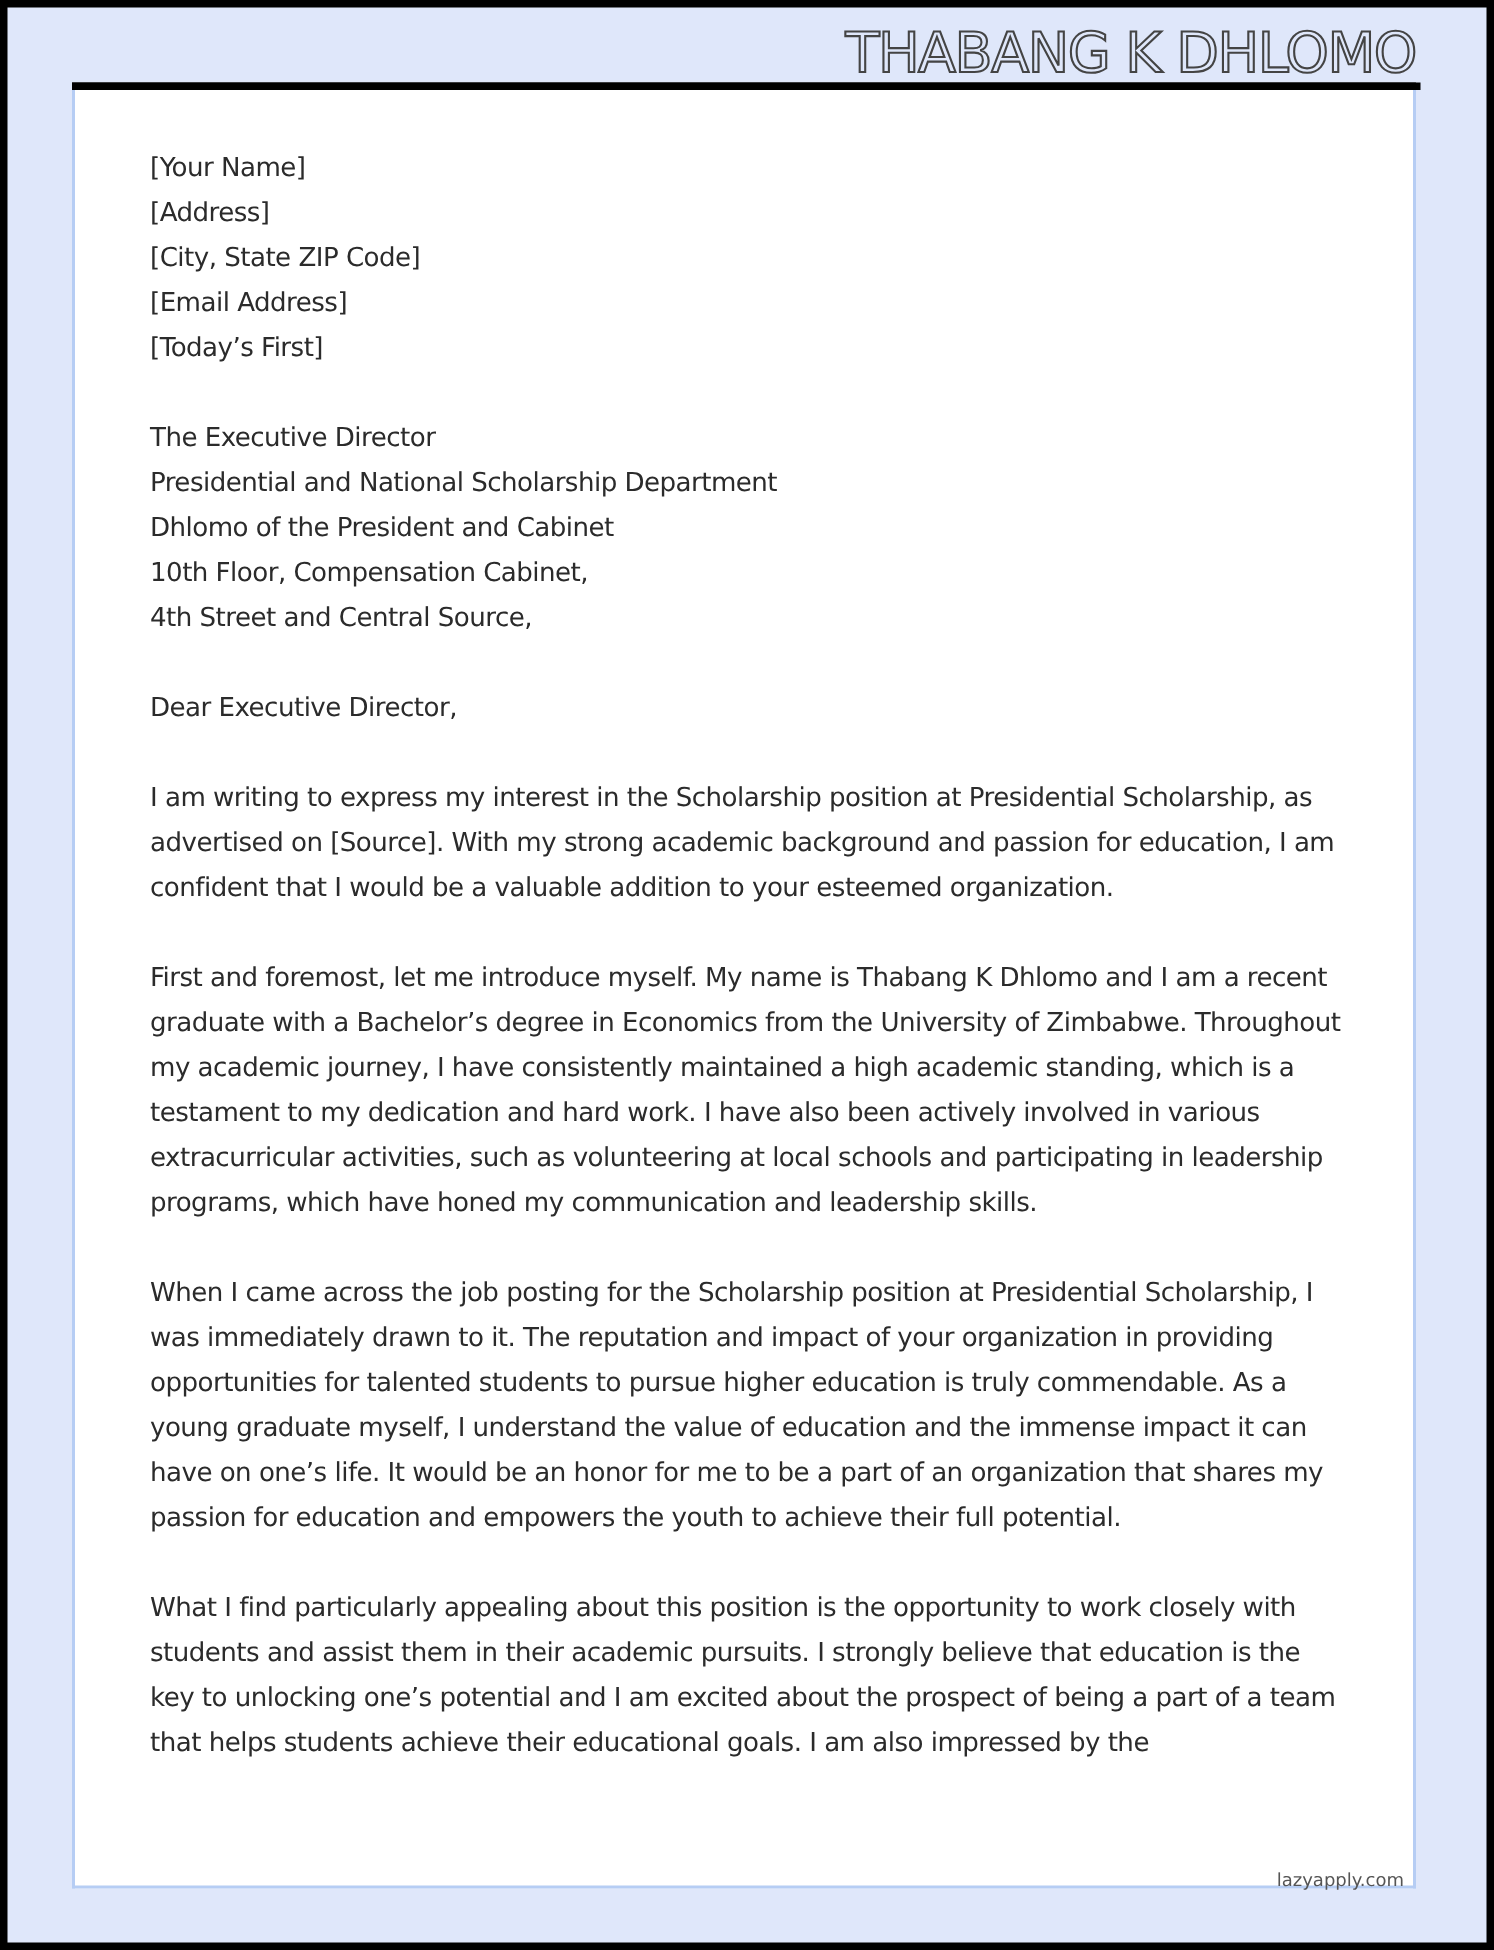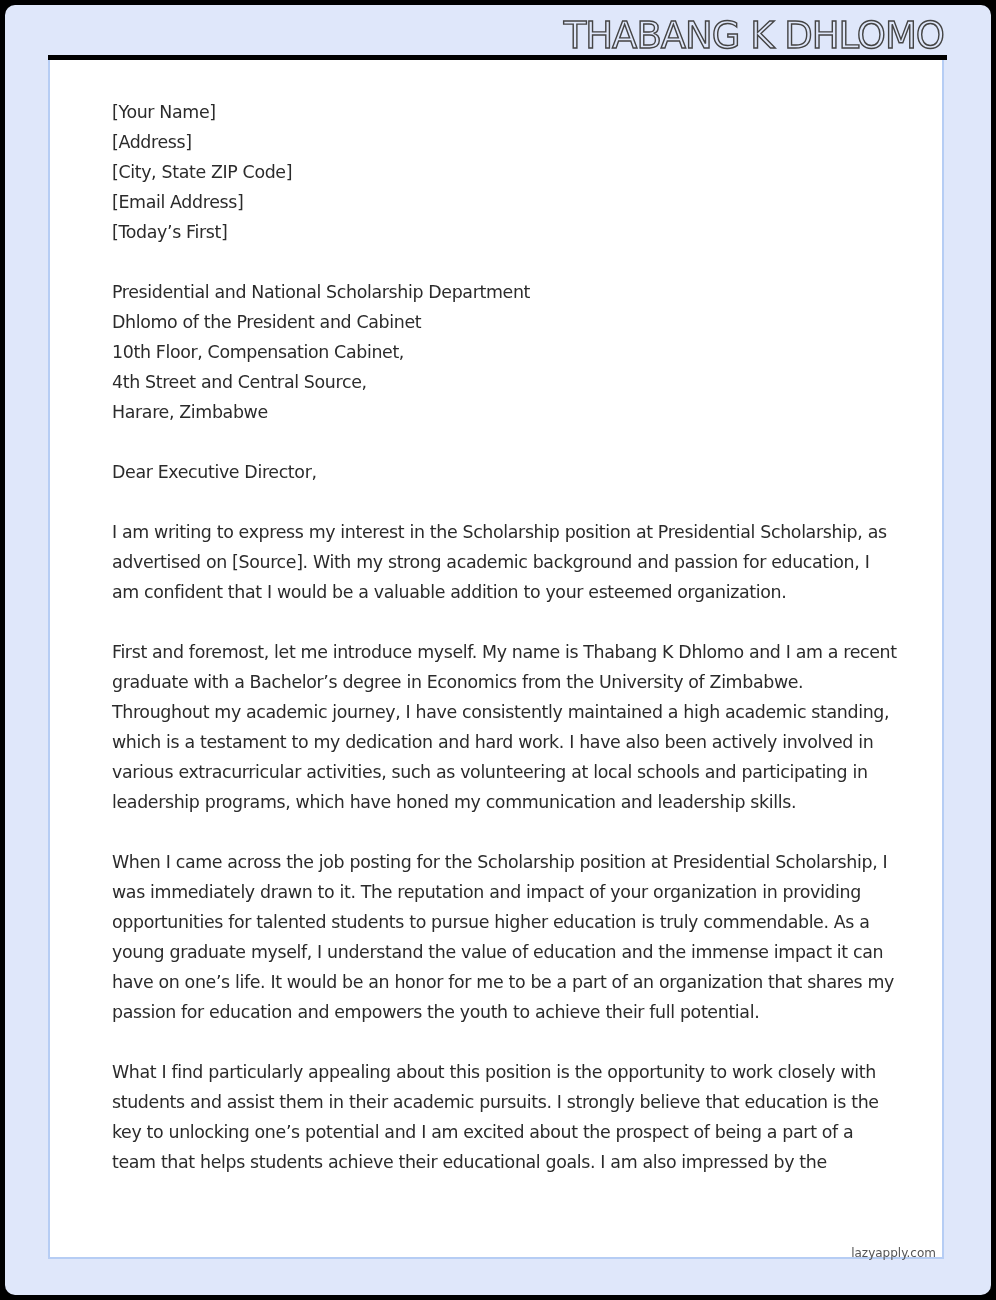--- a/index.html
+++ b/index.html
@@ -6,21 +6,20 @@
   body {
     width: 996px; height: 1300px; overflow: hidden;
     background: #000;
     position: relative;
     font-family: "DejaVu Sans", sans-serif;
   }
   .canvas {
     position: absolute; left: 5px; top: 5px; right: 5px; bottom: 5px;
     background: #dfe7fa;
     overflow: hidden;
-    border-radius: 10px;
   }
   .title {
     position: absolute;
     right: 47px; top: 8px;
     font-family: "DejaVu Sans", sans-serif;
     font-size: 37px;
     letter-spacing: -1px;
     color: #dfe7fa;
     -webkit-text-stroke: 1.4px #444;
     line-height: 46px;
@@ -43,21 +42,21 @@
   .letter {
     position: absolute;
     left: 95px; top: 92px;
     width: 800px;
     font-family: "DejaVu Sans", sans-serif;
     font-size: 17.4px;
     line-height: 30px;
     color: #2b2b2b;
     letter-spacing: -0.35px;
   }
-  .letter p { margin: 0 0 30px 12px; }
+  .letter p { margin: 0 0 30px 0; }
   .watermark {
     position: absolute;
     right: 55px; top: 1241px;
     font-size: 12px;
     color: #555;
     font-family: "DejaVu Sans", sans-serif;
     margin-left: 16px;
   }
 </style>
 </head>
@@ -70,25 +69,25 @@
 
   <div class="letter">
     <p class="lines">
       <span style="display:block">[Your Name]</span>
       <span style="display:block">[Address]</span>
       <span style="display:block">[City, State ZIP Code]</span>
       <span style="display:block">[Email Address]</span>
       <span style="display:block">[Today’s First]</span>
     </p>
     <p class="lines">
+      <span style="display:block">The Executive Director</span>
       <span style="display:block">Presidential and National Scholarship Department</span>
       <span style="display:block">Dhlomo of the President and Cabinet</span>
       <span style="display:block">10th Floor, Compensation Cabinet,</span>
       <span style="display:block">4th Street and Central Source,</span>
-      <span style="display:block">Harare, Zimbabwe</span>
     </p>
     <p>Dear Executive Director,</p>
     <p>I am writing to express my interest in the Scholarship position at Presidential Scholarship, as advertised on [Source]. With my strong academic background and passion for education, I am confident that I would be a valuable addition to your esteemed organization.</p>
     <p>First and foremost, let me introduce myself. My name is Thabang K Dhlomo and I am a recent graduate with a Bachelor’s degree in Economics from the University of Zimbabwe. Throughout my academic journey, I have consistently maintained a high academic standing, which is a testament to my dedication and hard work. I have also been actively involved in various extracurricular activities, such as volunteering at local schools and participating in leadership programs, which have honed my communication and leadership skills.</p>
     <p>When I came across the job posting for the Scholarship position at Presidential Scholarship, I was immediately drawn to it. The reputation and impact of your organization in providing opportunities for talented students to pursue higher education is truly commendable. As a young graduate myself, I understand the value of education and the immense impact it can have on one’s life. It would be an honor for me to be a part of an organization that shares my passion for education and empowers the youth to achieve their full potential.</p>
     <p>What I find particularly appealing about this position is the opportunity to work closely with students and assist them in their academic pursuits. I strongly believe that education is the key to unlocking one’s potential and I am excited about the prospect of being a part of a team that helps students achieve their educational goals. I am also impressed by the</p>
   </div>
 
   <div class="watermark">lazyapply.com</div>
 </div>

